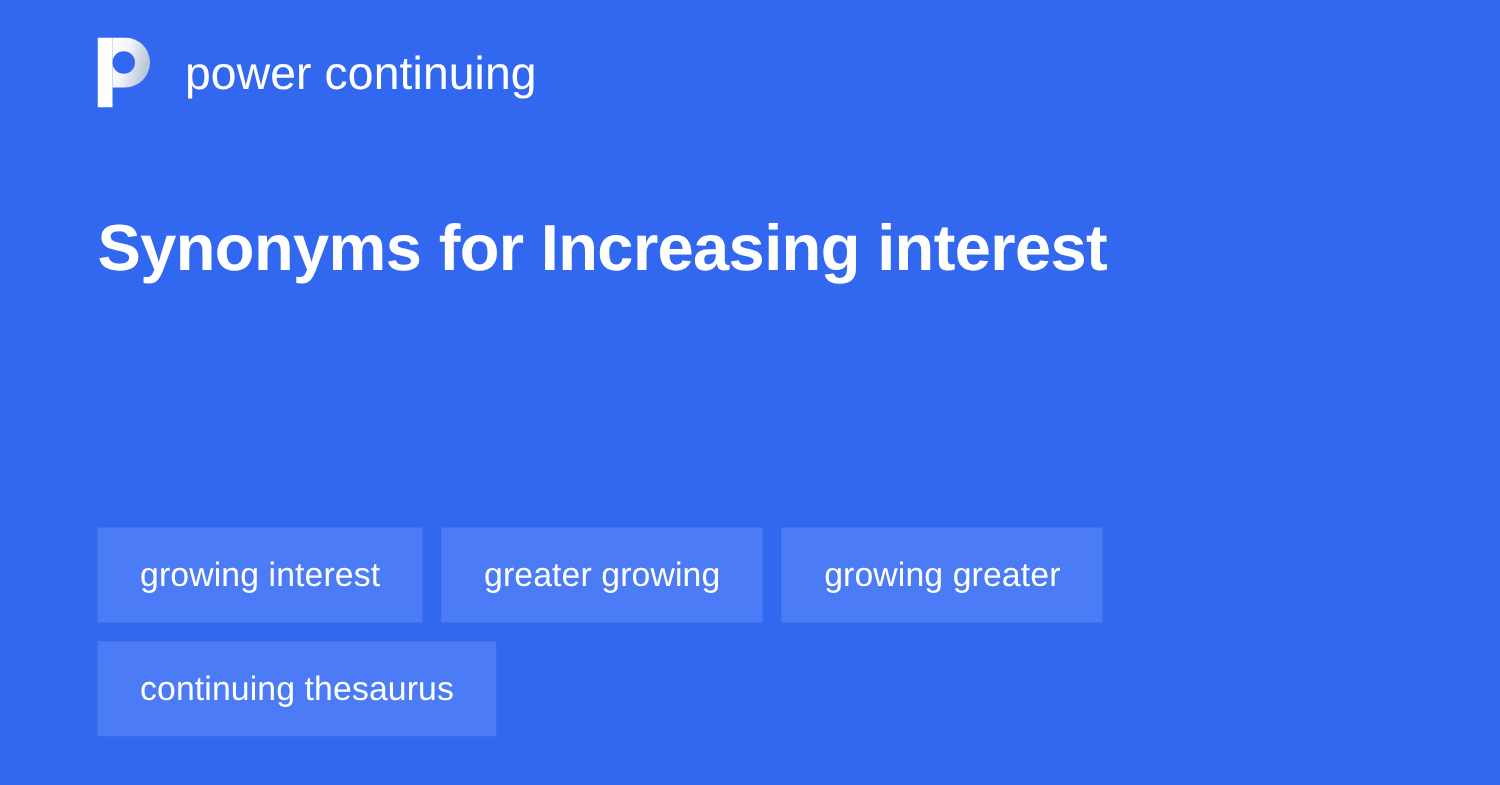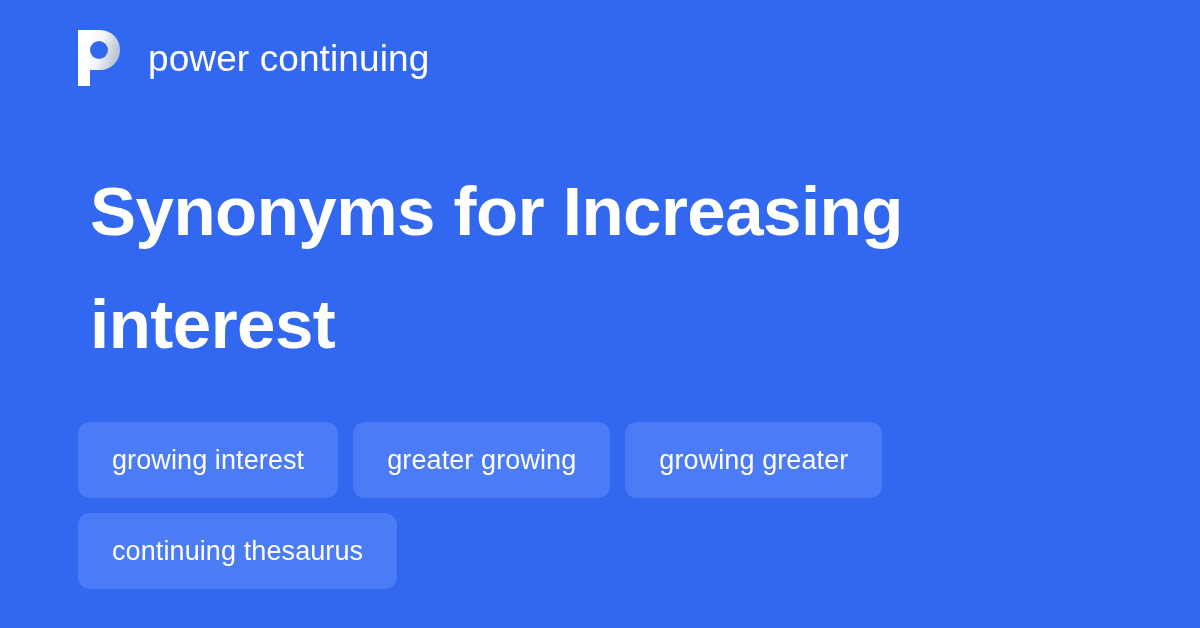--- a/index.html
+++ b/index.html
@@ -49,22 +49,22 @@
     color: #ffffff;
     white-space: nowrap;
   }
 
   
   .headline {
     position: absolute;
     left: 78px;
     top: 143px;
     width: 1010px;
-    margin: 12px;
-    font-size: 69px;
+    margin: 0;
+    font-size: 52px;
     line-height: 113px;
     font-weight: bold;
     letter-spacing: -0.5px;
     color: #ffffff;
   }
 
   
   .chips {
     position: absolute;
     left: 78px;
@@ -77,21 +77,21 @@
   }
 
   .chip {
     height: 76px;
     box-sizing: border-box;
     display: flex;
     align-items: center;
     justify-content: center;
     padding: 12px 34px;
     background: #4b7bf5;
-    border-radius: 12px;
+    border-radius: 0;
     color: #ffffff;
     font-size: 27px;
     line-height: 1;
     font-weight: 400;
     letter-spacing: 0.1px;
     white-space: nowrap;
   }
 </style>
 </head>
 <body>

